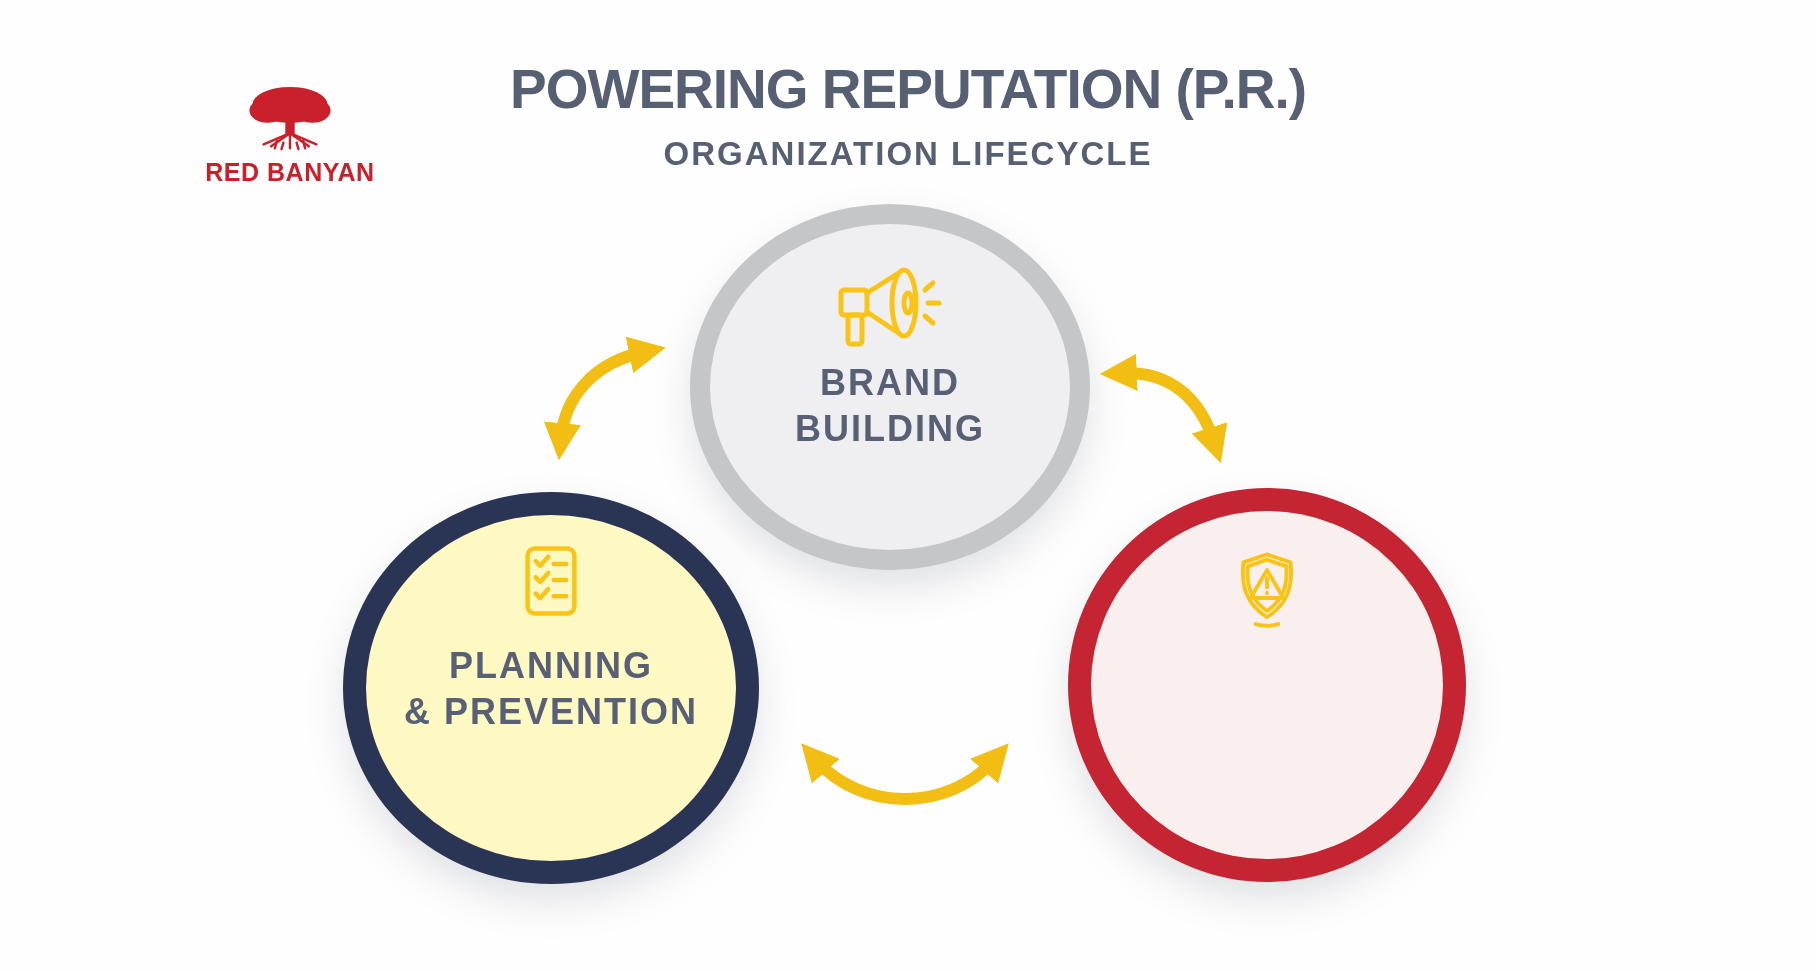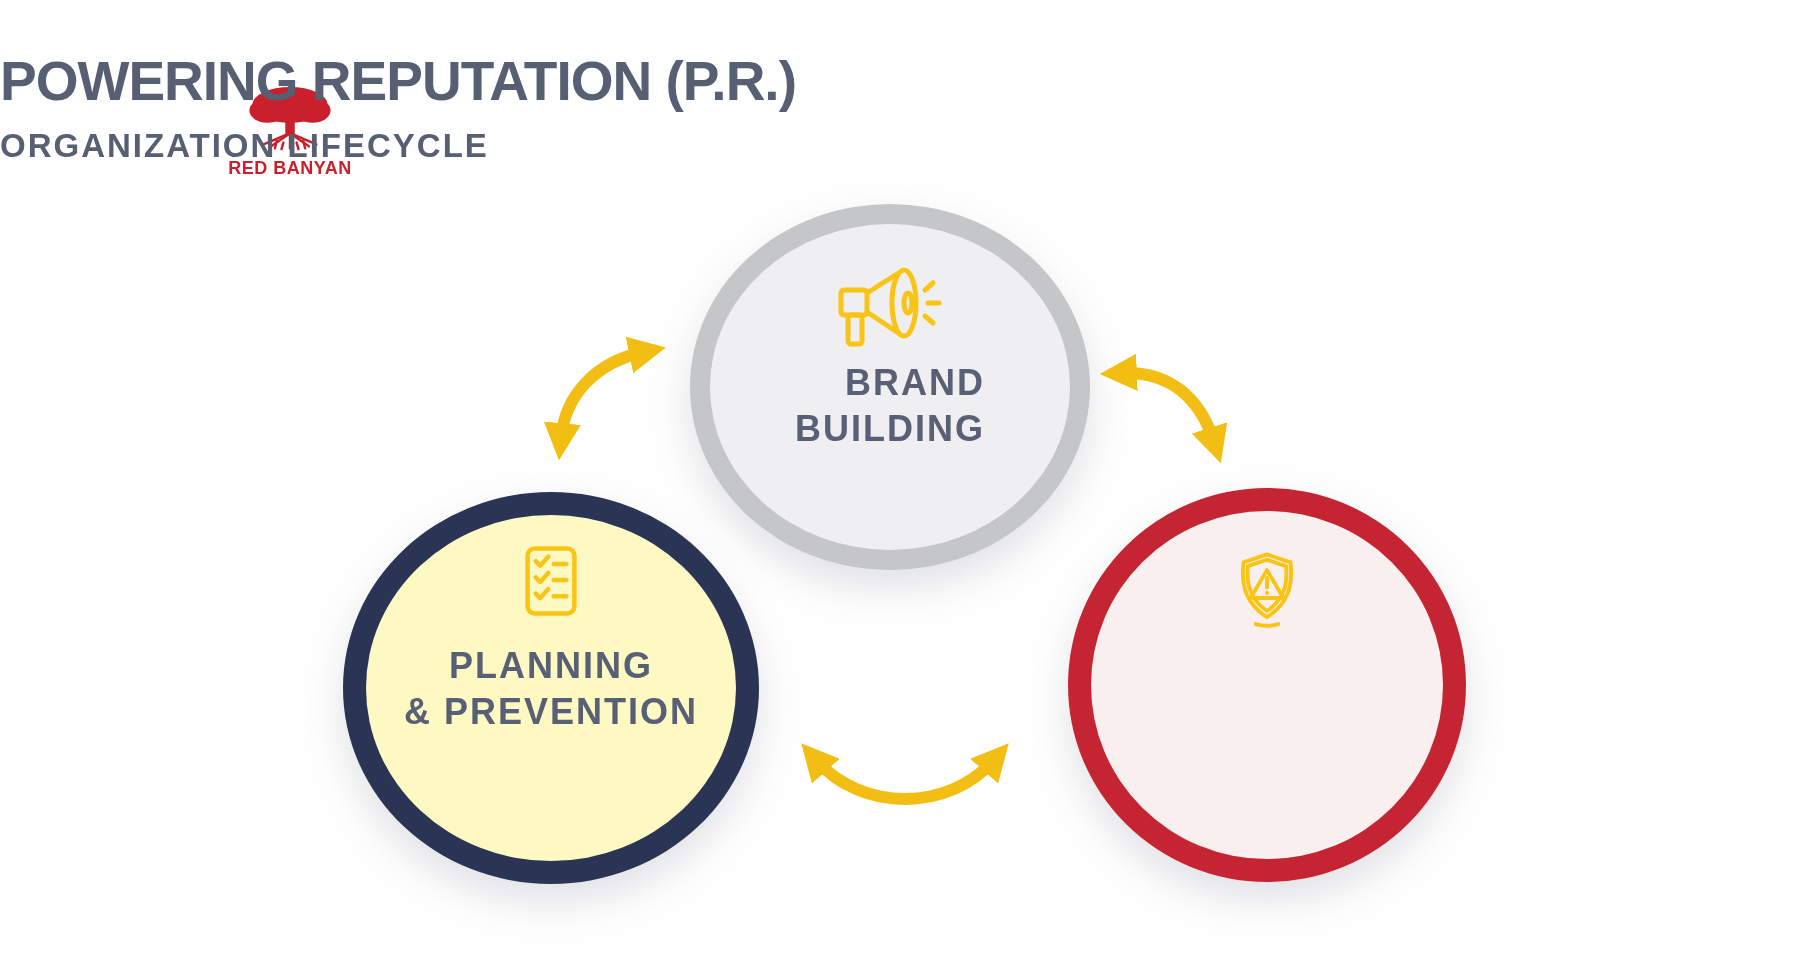--- a/index.html
+++ b/index.html
@@ -15,34 +15,34 @@
   
   .logo {
     position: absolute;
     left: 200px;
     top: 86px;
     width: 180px;
     text-align: center;
   }
   .logo-text {
     margin-top: 2px;
-    font-size: 18px;
+    font-size: 25px;
     font-weight: bold;
     letter-spacing: 0.5px;
     color: #C9202B;
     white-space: nowrap;
   }
 
   
   .header {
     position: absolute;
     left: 0;
-    top: 54px;
+    top: 62px;
     width: 100%;
-    text-align: left;
+    text-align: center;
     color: #575F73;
   }
   .title {
     margin: 0;
     font-size: 55px;
     font-weight: 800;
     letter-spacing: -1px;
     line-height: 1.0;
   }
   .subtitle {
@@ -64,21 +64,20 @@
     text-align: center;
     box-shadow: 0 18px 38px rgba(110,115,130,0.20);
   }
   .node-top {
     left: 690px; top: 204px;
     width: 400px; height: 366px;
     border: 20px solid #C5C6C8;
     background: #EFEFF1;
     padding-top: 38px;
     z-index: 1;
-    text-align: right;
   }
   .node-left {
     left: 343px; top: 492px;
     width: 416px; height: 392px;
     border: 23px solid #2A3454;
     background: #fef9c3;
     padding-top: 30px;
     z-index: 2;
   }
   .node-right {

